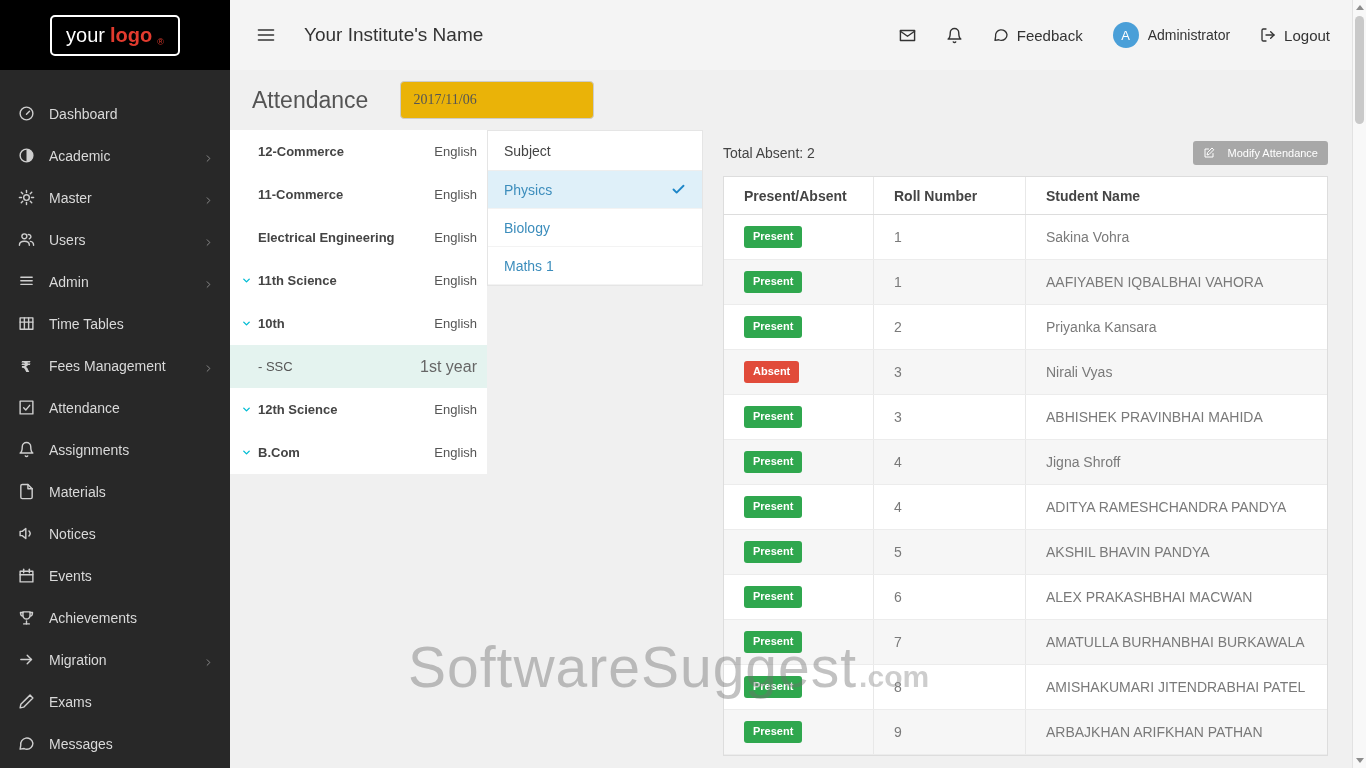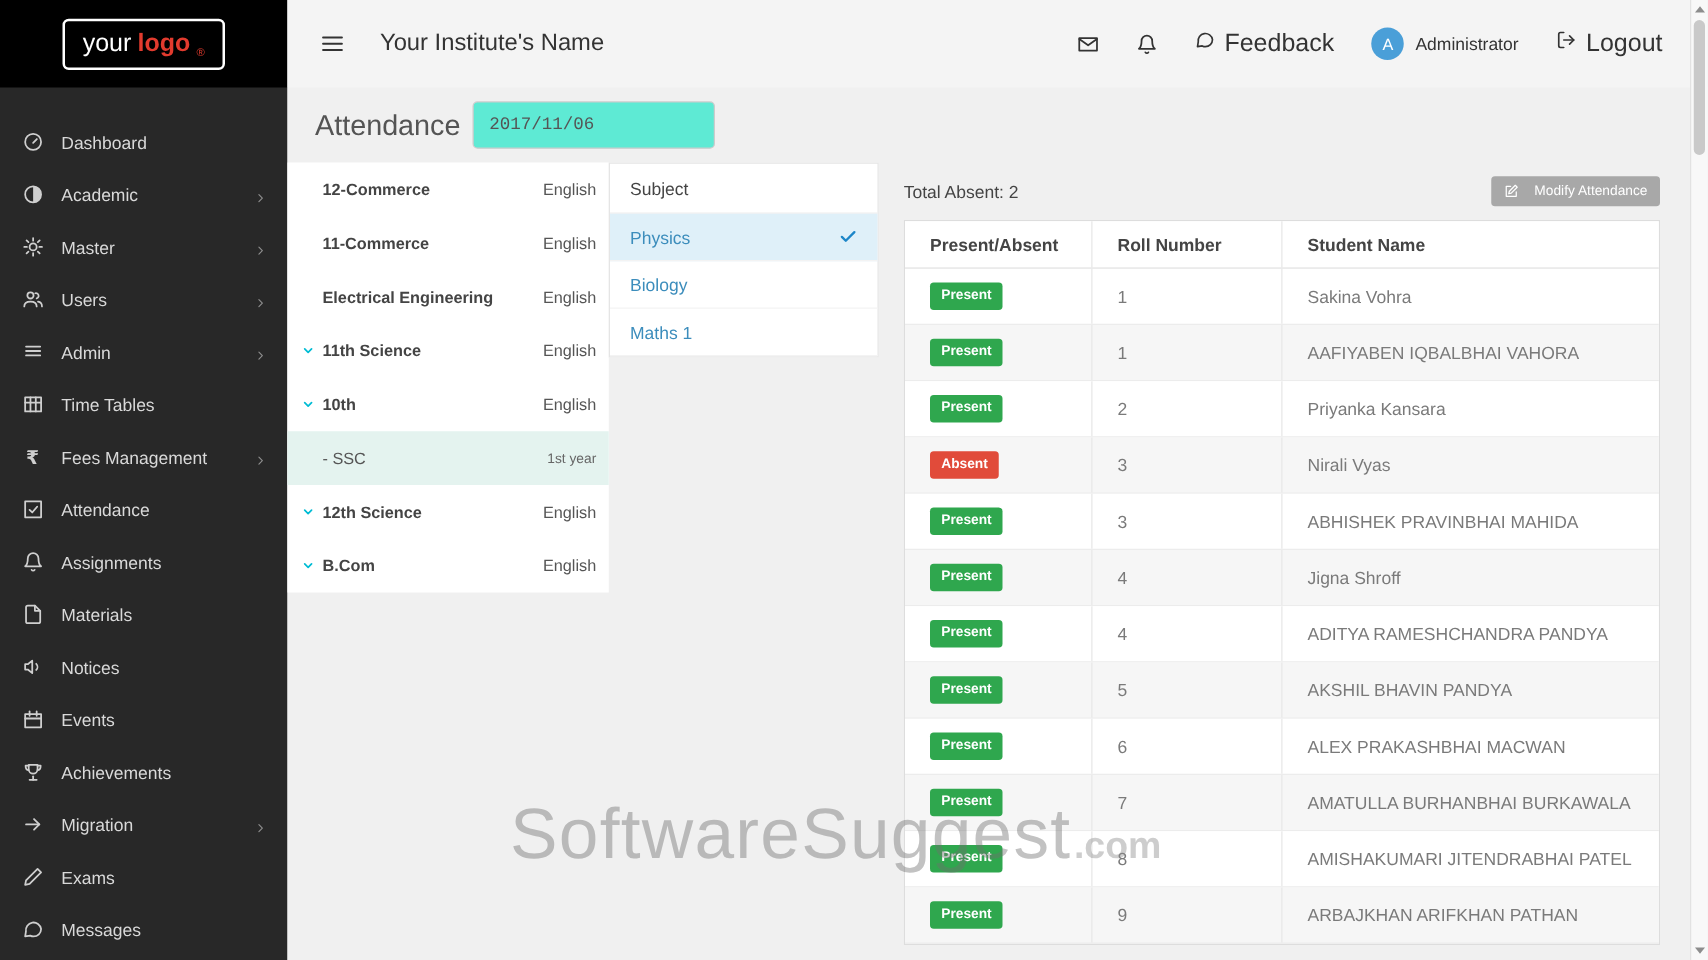--- a/index.html
+++ b/index.html
@@ -27,42 +27,42 @@
 
   
   .main{flex:1;display:flex;flex-direction:column;background:var(--content-bg,#f0f0f0);min-width:0}
   .topbar{height:70px;background:var(--header-bg,#f4f4f4);display:flex;align-items:center;padding:0 36px 0 26px;flex-shrink:0}
   .hamburger{background:none;border:none;color:#333;cursor:pointer;display:flex;padding:0}
   .hamburger .ic{width:20px;height:20px}
   .inst-title{font-size:19px;font-weight:400;color:#333;margin-left:28px;white-space:nowrap}
   .top-right{margin-left:auto;display:flex;align-items:center;gap:30px}
   .top-ic{color:#333;display:flex;cursor:pointer}
   .top-ic .ic{width:17px;height:17px}
-  .feedback,.logout{display:flex;align-items:flex-start;gap:8px;color:#333;font-size:20px;cursor:pointer;text-decoration:none}
+  .feedback,.logout{display:flex;align-items:flex-start;gap:8px;color:#333;font-size:15px;cursor:pointer;text-decoration:none}
   .fb-ic,.lo-ic{display:flex}
   .fb-ic .ic,.lo-ic .ic{width:16px;height:16px}
   .user{display:flex;align-items:center;gap:9px;font-size:14px;color:#333;cursor:pointer}
   .avatar{width:26px;height:26px;border-radius:50%;background:var(--avatar-blue,#4a9fd8);color:#fff;display:flex;align-items:center;justify-content:center;font-size:13px}
 
   
   .page-head{height:60px;display:flex;align-items:center;padding:0 22px;flex-shrink:0}
   .page-head h2{font-size:23px;font-weight:400;color:#545454}
-  .date-input{margin-left:10px;width:194px;height:38px;border:1px solid #ccc;border-radius:4px;padding:0 12px;font-size:14px;color:#555;font-family:Liberation Mono, monospace;background:#5eead4}
+  .date-input{margin-left:32px;width:194px;height:38px;border:1px solid #ccc;border-radius:4px;padding:0 12px;font-size:14px;color:#555;font-family:Liberation Serif, serif;background:#eab308}
 
   
   .panel-row{display:flex;align-items:flex-start;flex:1;min-height:0}
   .class-col{width:257px;background:#fff;flex-shrink:0}
   .class-row{height:43px;display:flex;align-items:center;padding:0 10px 0 28px;position:relative;cursor:pointer}
   .cr-caret{position:absolute;left:11px;color:var(--caret-cyan,#00bcd4);display:flex}
   .cr-caret .ic{width:11px;height:11px;stroke-width:3}
   .cr-label{font-size:13px;font-weight:bold;color:#444;white-space:nowrap}
   .cr-right{margin-left:auto;font-size:13px;color:#555}
   .class-row.active{background:var(--selected-class-bg,#e4f3ef)}
   .class-row.child .cr-label{font-weight:400;color:#555}
-  .class-row.child .cr-right{font-size:11px;color:#666}
+  .class-row.child .cr-right{font-size:16px;color:#666}
 
   .subject-col{width:216px;background:#fff;border:1px solid #e5e5e5;flex-shrink:0}
   .subject-head{height:40px;display:flex;align-items:center;padding:0 16px;font-size:14px;font-weight:normal;color:#444;border-bottom:1px solid #eee}
   .subject-row{height:38px;display:flex;align-items:center;padding:14px 16px;font-size:14px;color:var(--link-blue,#3c8dbc);border-bottom:1px solid #f3f3f3;cursor:pointer}
   .subject-row.active{background:var(--selected-subject-bg,#dff0f9)}
   .subject-check{margin-left:auto;color:var(--check-blue,#1d86c8);display:flex}
   .subject-check .ic{width:15px;height:15px;stroke-width:3}
 
   
   .table-area{flex:1;padding:0 38px 0 20px;min-width:0}

